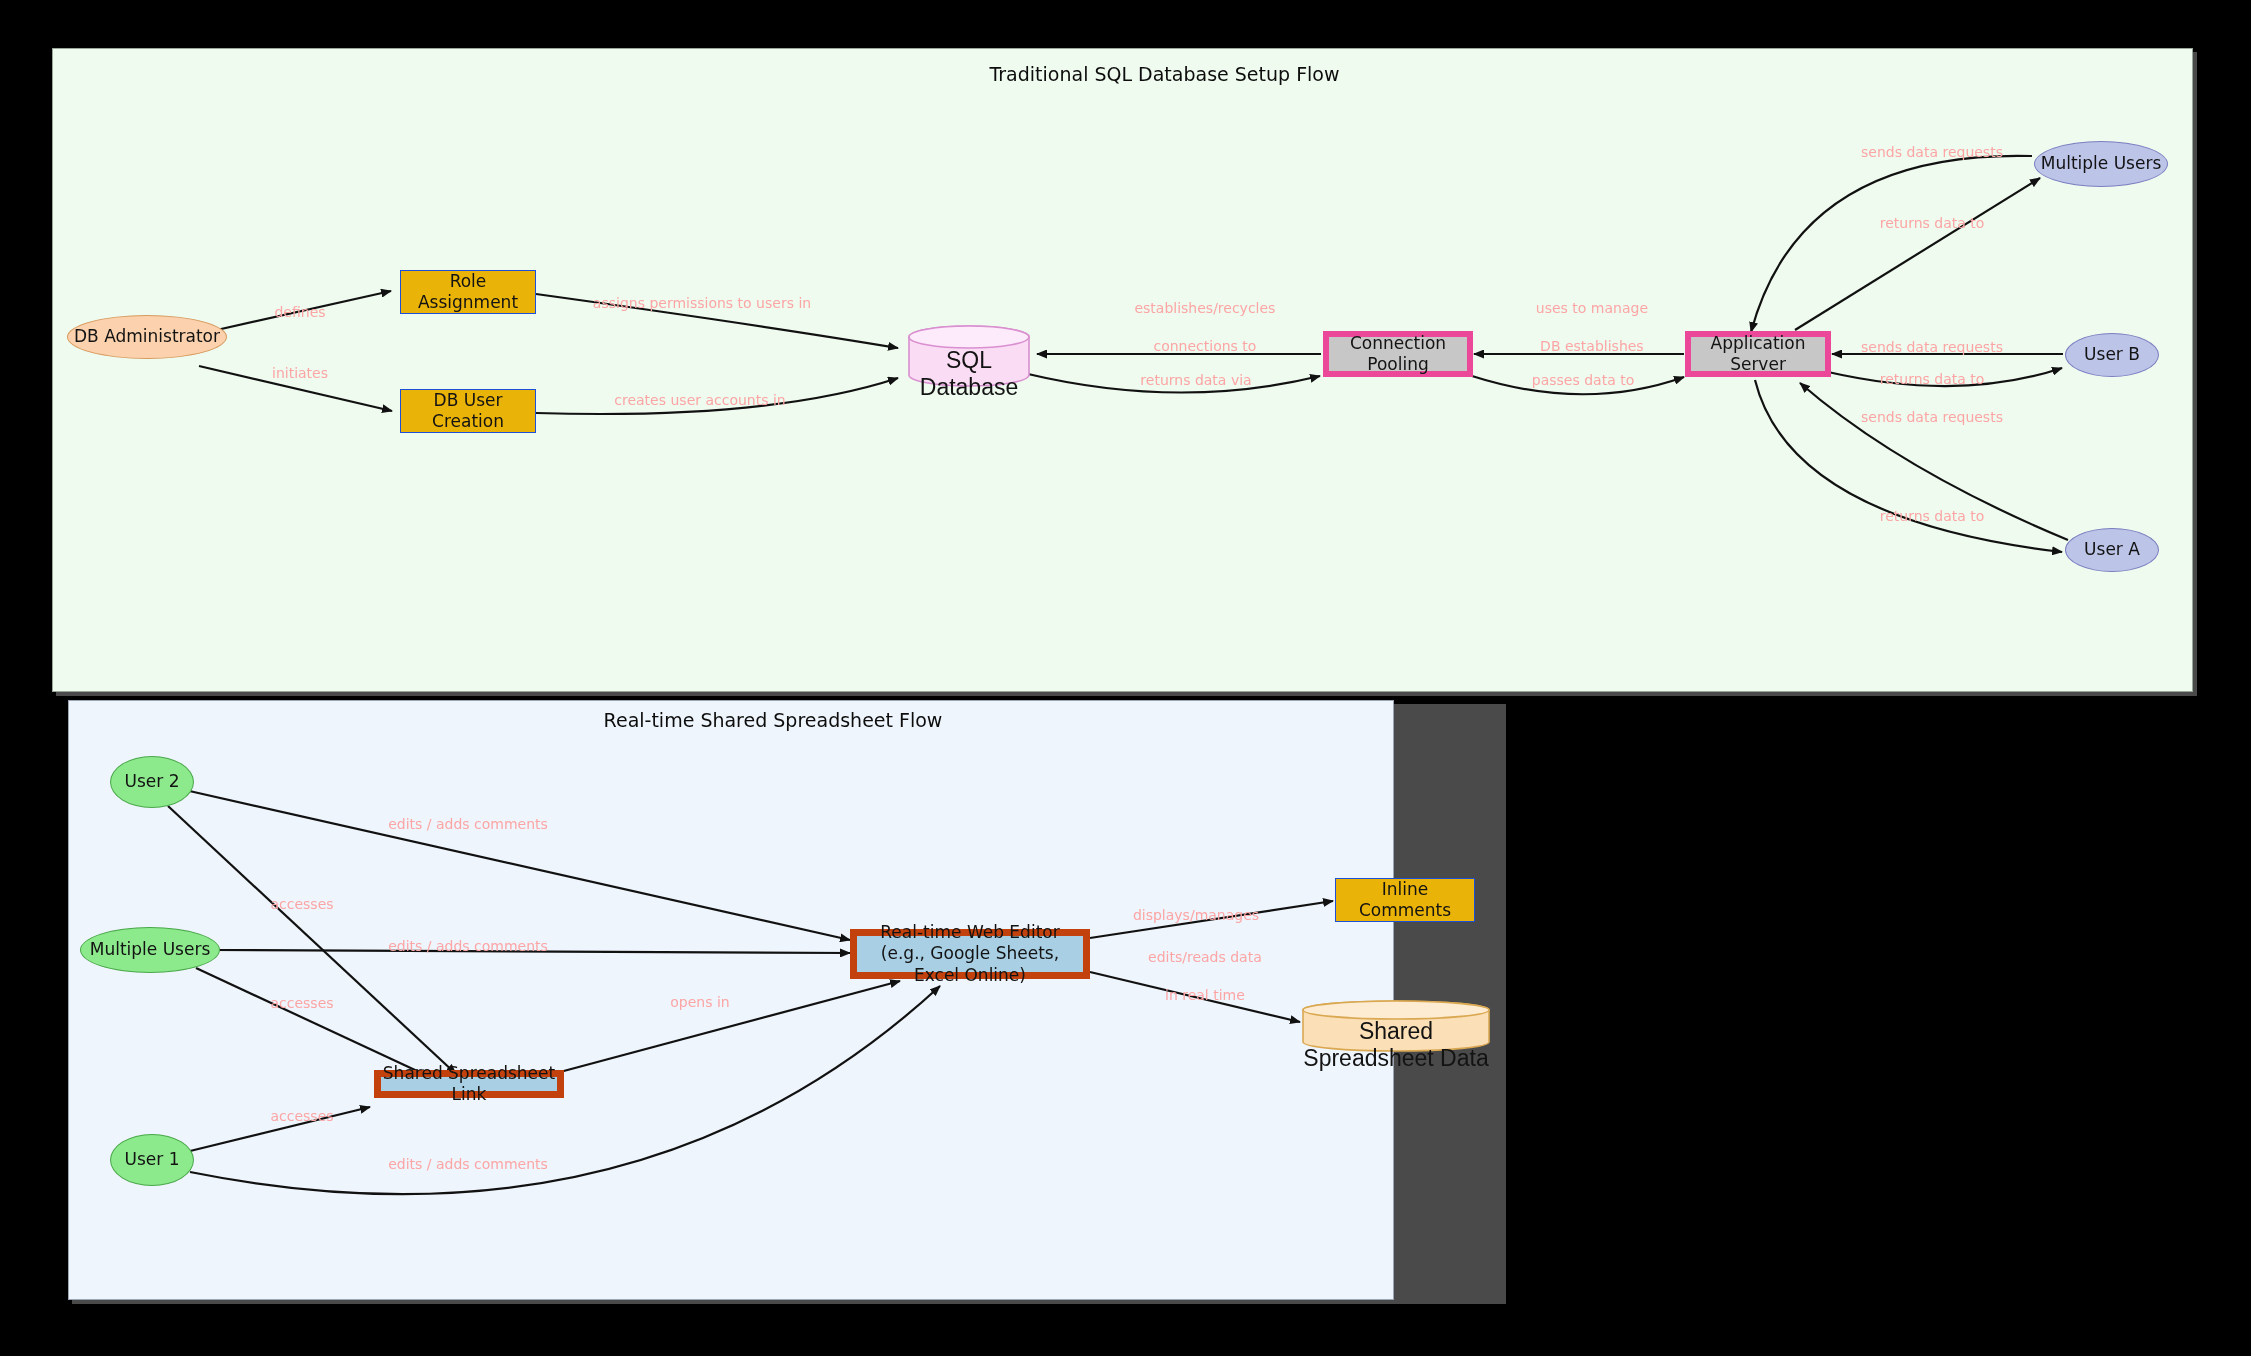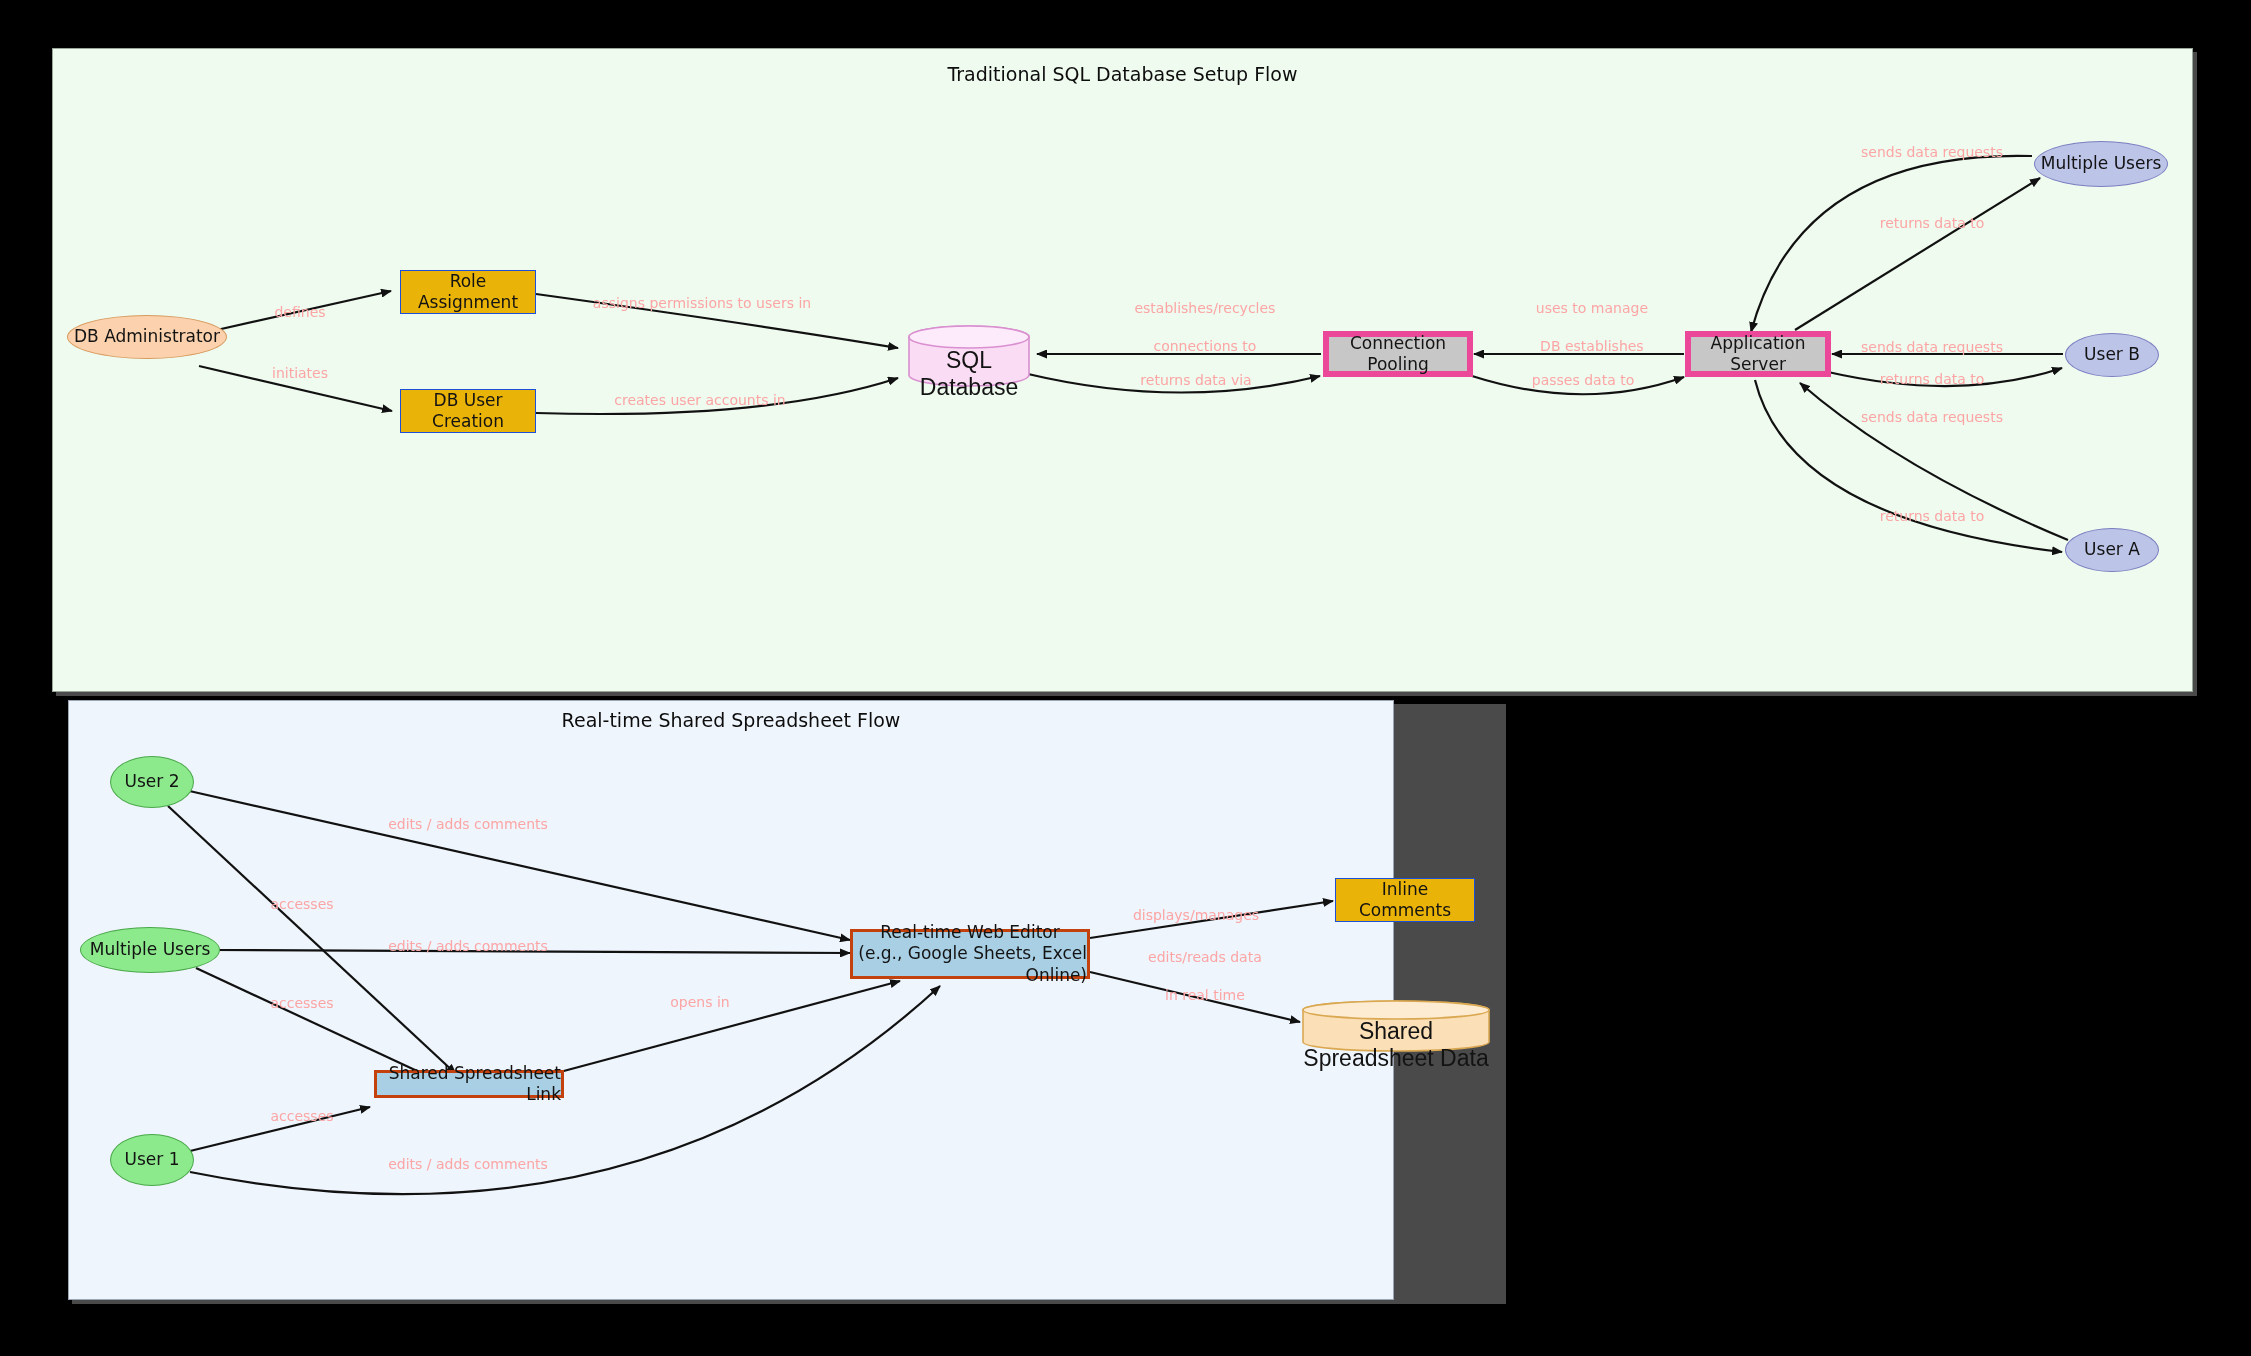--- a/index.html
+++ b/index.html
@@ -9,33 +9,33 @@
   .panel{position:absolute;box-sizing:border-box;}
   .panel-shadow{position:absolute;background:#4a4a4a;}
 
   #panel-sql{left:52px;top:48px;width:2141px;height:644px;background:#effbef;border:1px solid #9aa69a;}
   #panel-sql-shadow{left:56px;top:52px;width:2141px;height:644px;}
 
   #panel-rt{left:68px;top:700px;width:1326px;height:600px;background:#eff5fc;border:1px solid #9aa6b5;text-decoration:underline;}
   #panel-rt-shadow{left:72px;top:704px;width:1434px;height:600px;}
 
   .panel-title{position:absolute;width:100%;text-align:center;font-size:19px;color:#0d0d0d;
-               font-family:"DejaVu Sans",sans-serif;}
+               font-family:"DejaVu Sans",sans-serif;margin-left:42px;}
 
   svg.layer{position:absolute;left:0;top:0;width:2251px;height:1356px;pointer-events:none;}
 
   .node{position:absolute;box-sizing:border-box;display:flex;align-items:center;justify-content:center;
         text-align:center;font-size:17px;color:#131313;line-height:1.25;
         font-family:"DejaVu Sans",sans-serif;}
   .n-yellow{background:#eab308;border:1px solid #1d4ed8;}
   .n-grey{background:#c7c7c7;border:6px solid #ec4899;}
   .n-blue-ell{background:#bcc4e8;border:1.5px solid #7b7fc0;border-radius:50%;}
   .n-orange-ell{background:#fbd2ad;border:1.5px solid #d79a5e;border-radius:50%;}
   .n-green-ell{background:#8ce98c;border:1.5px solid #4aa84a;border-radius:50%;}
-  .n-bluebox{background:#a8cfe3;border:3px solid #c2410c;text-align:right;}
+  .n-bluebox{background:#a8cfe3;border:7px solid #c2410c;}
   .cyl-wrap{position:absolute;}
   .cyl-label{position:absolute;width:100%;text-align:center;font-size:23px;color:#131313;
              font-family:Liberation Sans, sans-serif;}
 
   .elabel{position:absolute;font-size:14px;color:#fca5a5;white-space:pre;text-align:center;
           font-family:"DejaVu Sans",sans-serif;line-height:1.3;transform:translate(-50%,-50%);}
 </style>
 </head>
 <body>
 

